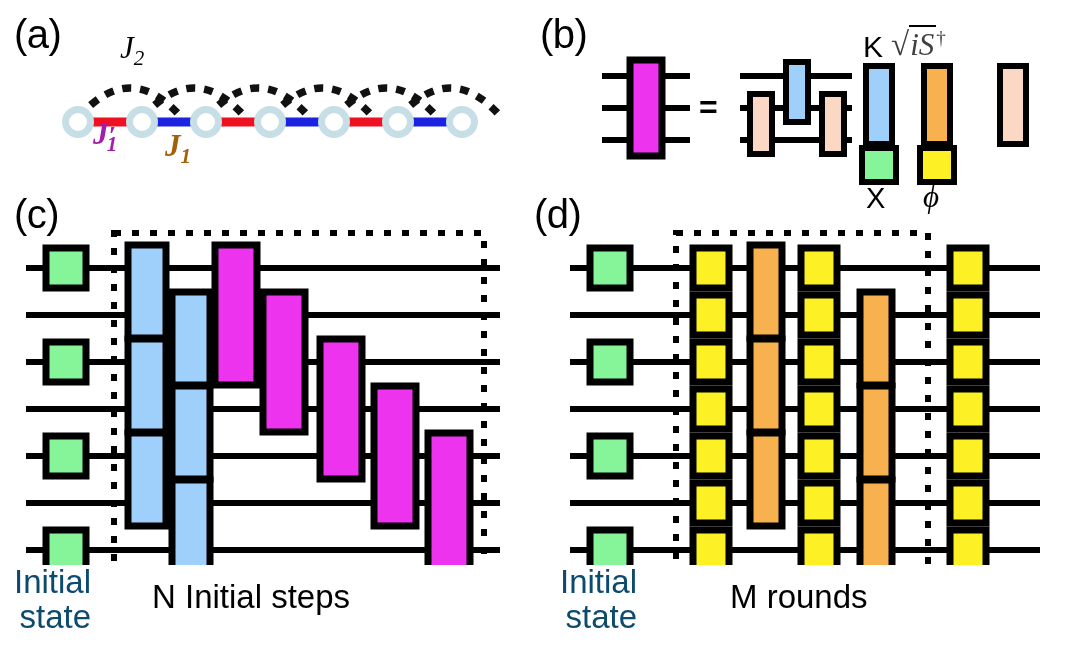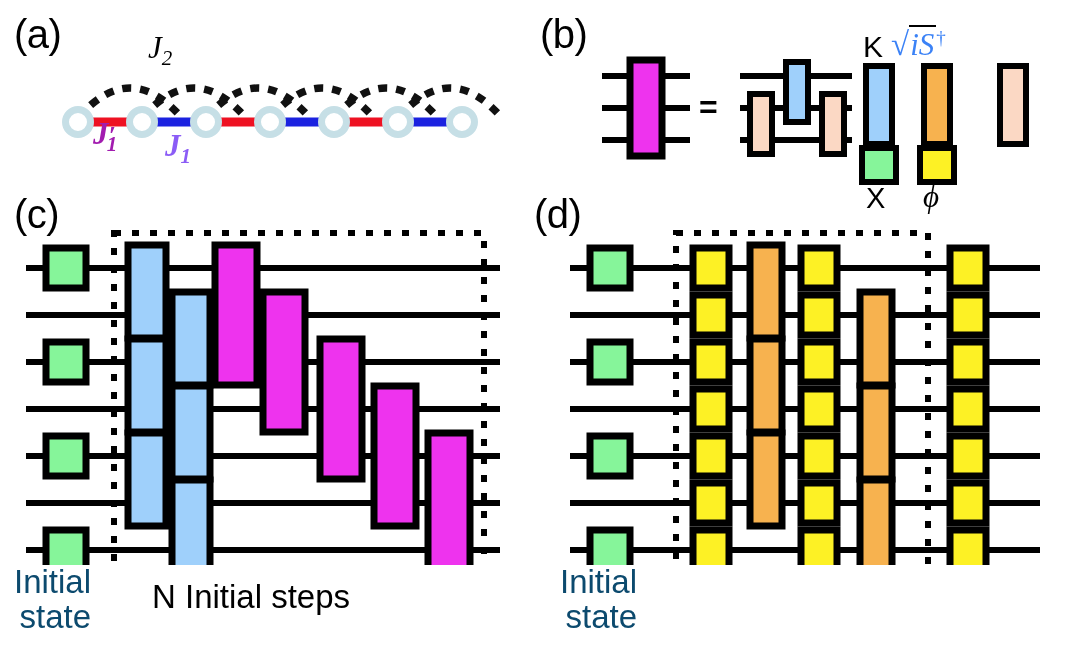--- a/index.html
+++ b/index.html
@@ -100,25 +100,25 @@
 
     <circle cx="78" cy="122" r="12.5" fill="#ffffff" stroke="#c6dfe6" stroke-width="7"></circle>
     <circle cx="142" cy="122" r="12.5" fill="#ffffff" stroke="#c6dfe6" stroke-width="7"></circle>
     <circle cx="206" cy="122" r="12.5" fill="#ffffff" stroke="#c6dfe6" stroke-width="7"></circle>
     <circle cx="270" cy="122" r="12.5" fill="#ffffff" stroke="#c6dfe6" stroke-width="7"></circle>
     <circle cx="334" cy="122" r="12.5" fill="#ffffff" stroke="#c6dfe6" stroke-width="7"></circle>
     <circle cx="398" cy="122" r="12.5" fill="#ffffff" stroke="#c6dfe6" stroke-width="7"></circle>
     <circle cx="462" cy="122" r="12.5" fill="#ffffff" stroke="#c6dfe6" stroke-width="7"></circle>
   </svg>
 
-  <div class="math" style="left:120px; top:30px; font-size:31px; color:#000;margin-left:28px;"><span>J</span><sub style="font-size:21px;">2</sub></div>
+  <div class="math" style="left:120px; top:30px; font-size:31px; color:#000;"><span>J</span><sub style="font-size:21px;">2</sub></div>
 
   <div class="math" style="left:93px; top:116px; font-size:31px; color:#a21caf; font-weight:bold;"><span>J</span><span style="font-size:26px;">′</span><sub style="font-size:21px; margin-left:-9px;">1</sub></div>
 
-  <div class="math" style="left:165px; top:128px; font-size:31px; color:#8b5cf6; font-weight:bold;"><span>J</span><sub style="font-size:21px;">1</sub></div>
+  <div class="math" style="left:165px; top:128px; font-size:31px; color:#a16207; font-weight:bold;"><span>J</span><sub style="font-size:21px;">1</sub></div>
 
   <div class="panel-label" style="left:540px; top:12px;">(b)</div>
 
   <svg style="position:absolute; left:600px; top:50px;" width="260" height="120">
 
     <line class="wire" x1="2" y1="26" x2="30" y2="26"></line>
     <line class="wire" x1="2" y1="58" x2="30" y2="58"></line>
     <line class="wire" x1="2" y1="90" x2="30" y2="90"></line>
     <line class="wire" x1="62" y1="26" x2="90" y2="26"></line>
     <line class="wire" x1="62" y1="58" x2="90" y2="58"></line>
@@ -136,21 +136,21 @@
     <rect class="gate-sm" x="222" y="44" width="22" height="60" fill="#fbd8c4"></rect>
   </svg>
 
   <div style="position:absolute; left:699px; top:89px; font-size:32px; font-family:'Liberation Sans',sans-serif; font-weight:bold;">=</div>
 
   <div class="legend-lbl" style="left:863px; top:30px;">K</div>
   <svg style="position:absolute; left:862px; top:62px;" width="34" height="86">
     <rect class="gate-sm" x="4" y="4" width="26" height="78" fill="#9fd0fb"></rect>
   </svg>
 
-  <div style="position:absolute; left:891px; top:26px; font-family:'Liberation Serif', serif; font-size:31px; color:#3b82f6;">
+  <div style="position:absolute; left:891px; top:26px; font-family:'Liberation Serif', serif; font-size:31px; color:#404040;">
     <span style="font-size:33px;">√</span><span style="border-top:2.4px solid #000; padding:0 2px 0 1px; font-style:italic;"><span>iS</span></span><sup style="font-size:19px;">†</sup>
   </div>
   <svg style="position:absolute; left:920px; top:62px;" width="34" height="86">
     <rect class="gate-sm" x="4" y="4" width="26" height="78" fill="#f7b24f"></rect>
   </svg>
 
   <svg style="position:absolute; left:996px; top:62px;" width="34" height="86">
     <rect class="gate-sm" x="4" y="4" width="26" height="78" fill="#fbd8c4"></rect>
   </svg>
 
@@ -253,14 +253,15 @@
     <rect class="gate" x="420" y="164" width="36" height="40" fill="#fdf125"></rect>
     <rect class="gate" x="420" y="211" width="36" height="40" fill="#fdf125"></rect>
     <rect class="gate" x="420" y="258" width="36" height="40" fill="#fdf125"></rect>
     <rect class="gate" x="420" y="305" width="36" height="40" fill="#fdf125"></rect>
   </svg>
 
   <div class="cap2" style="left:560px; top:565px;">
     <div>Initial</div>
     <div>state</div>
   </div>
+  <div class="cap" style="left:730px; top:578px;">M rounds</div>
 
 </div>
 
 </body></html>

